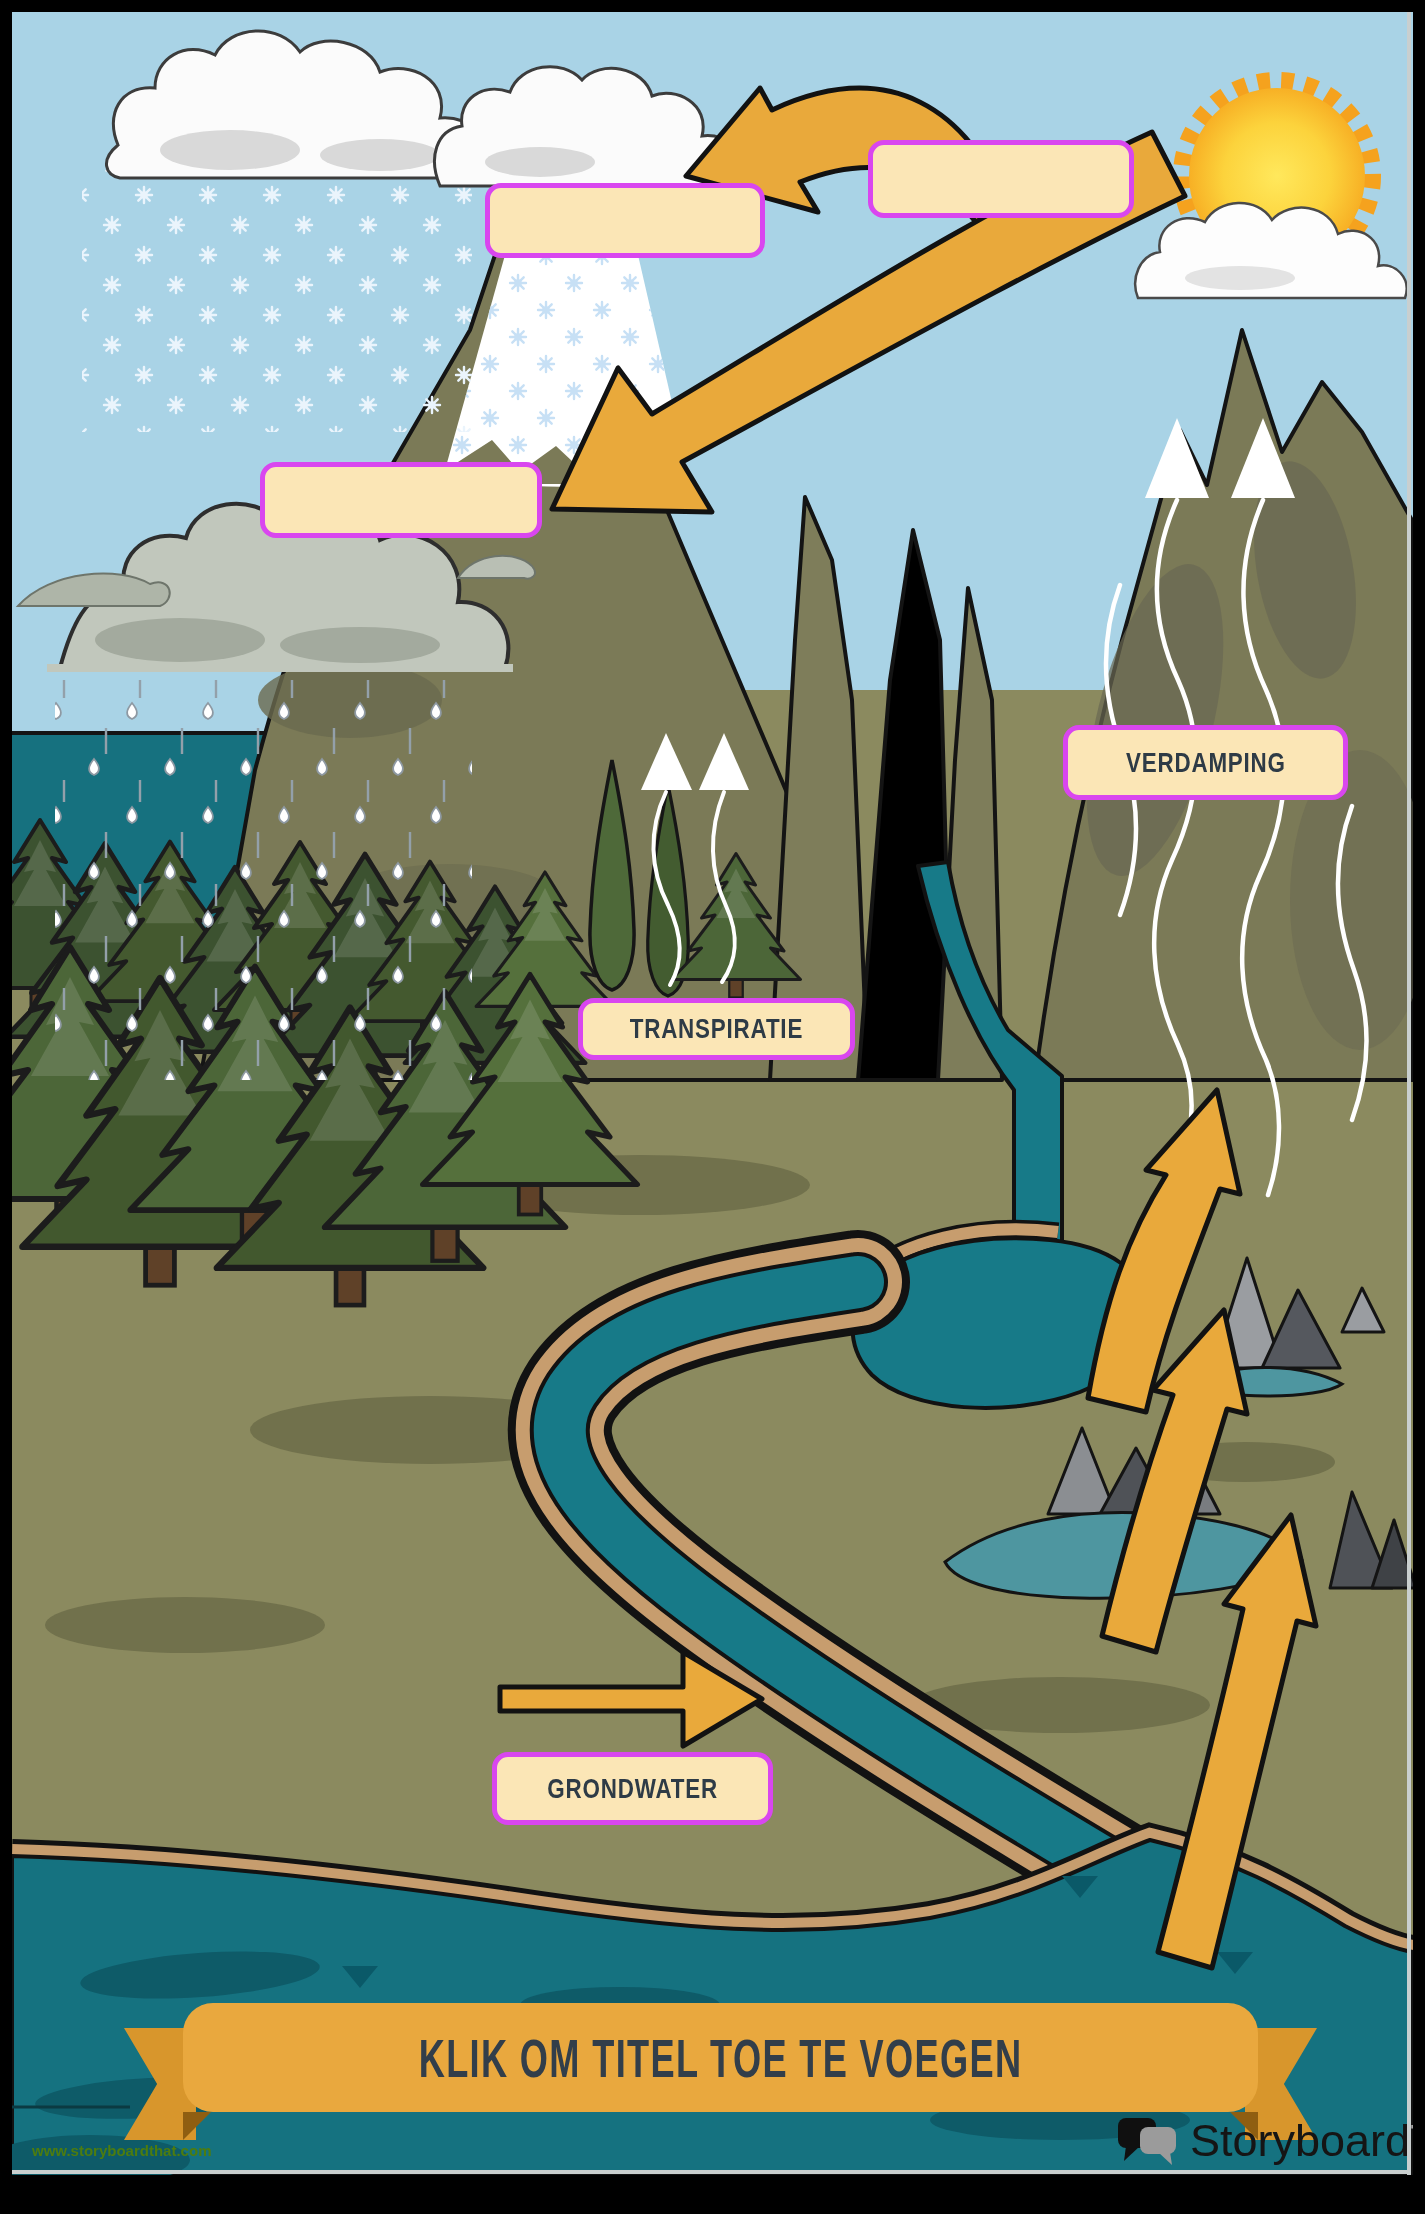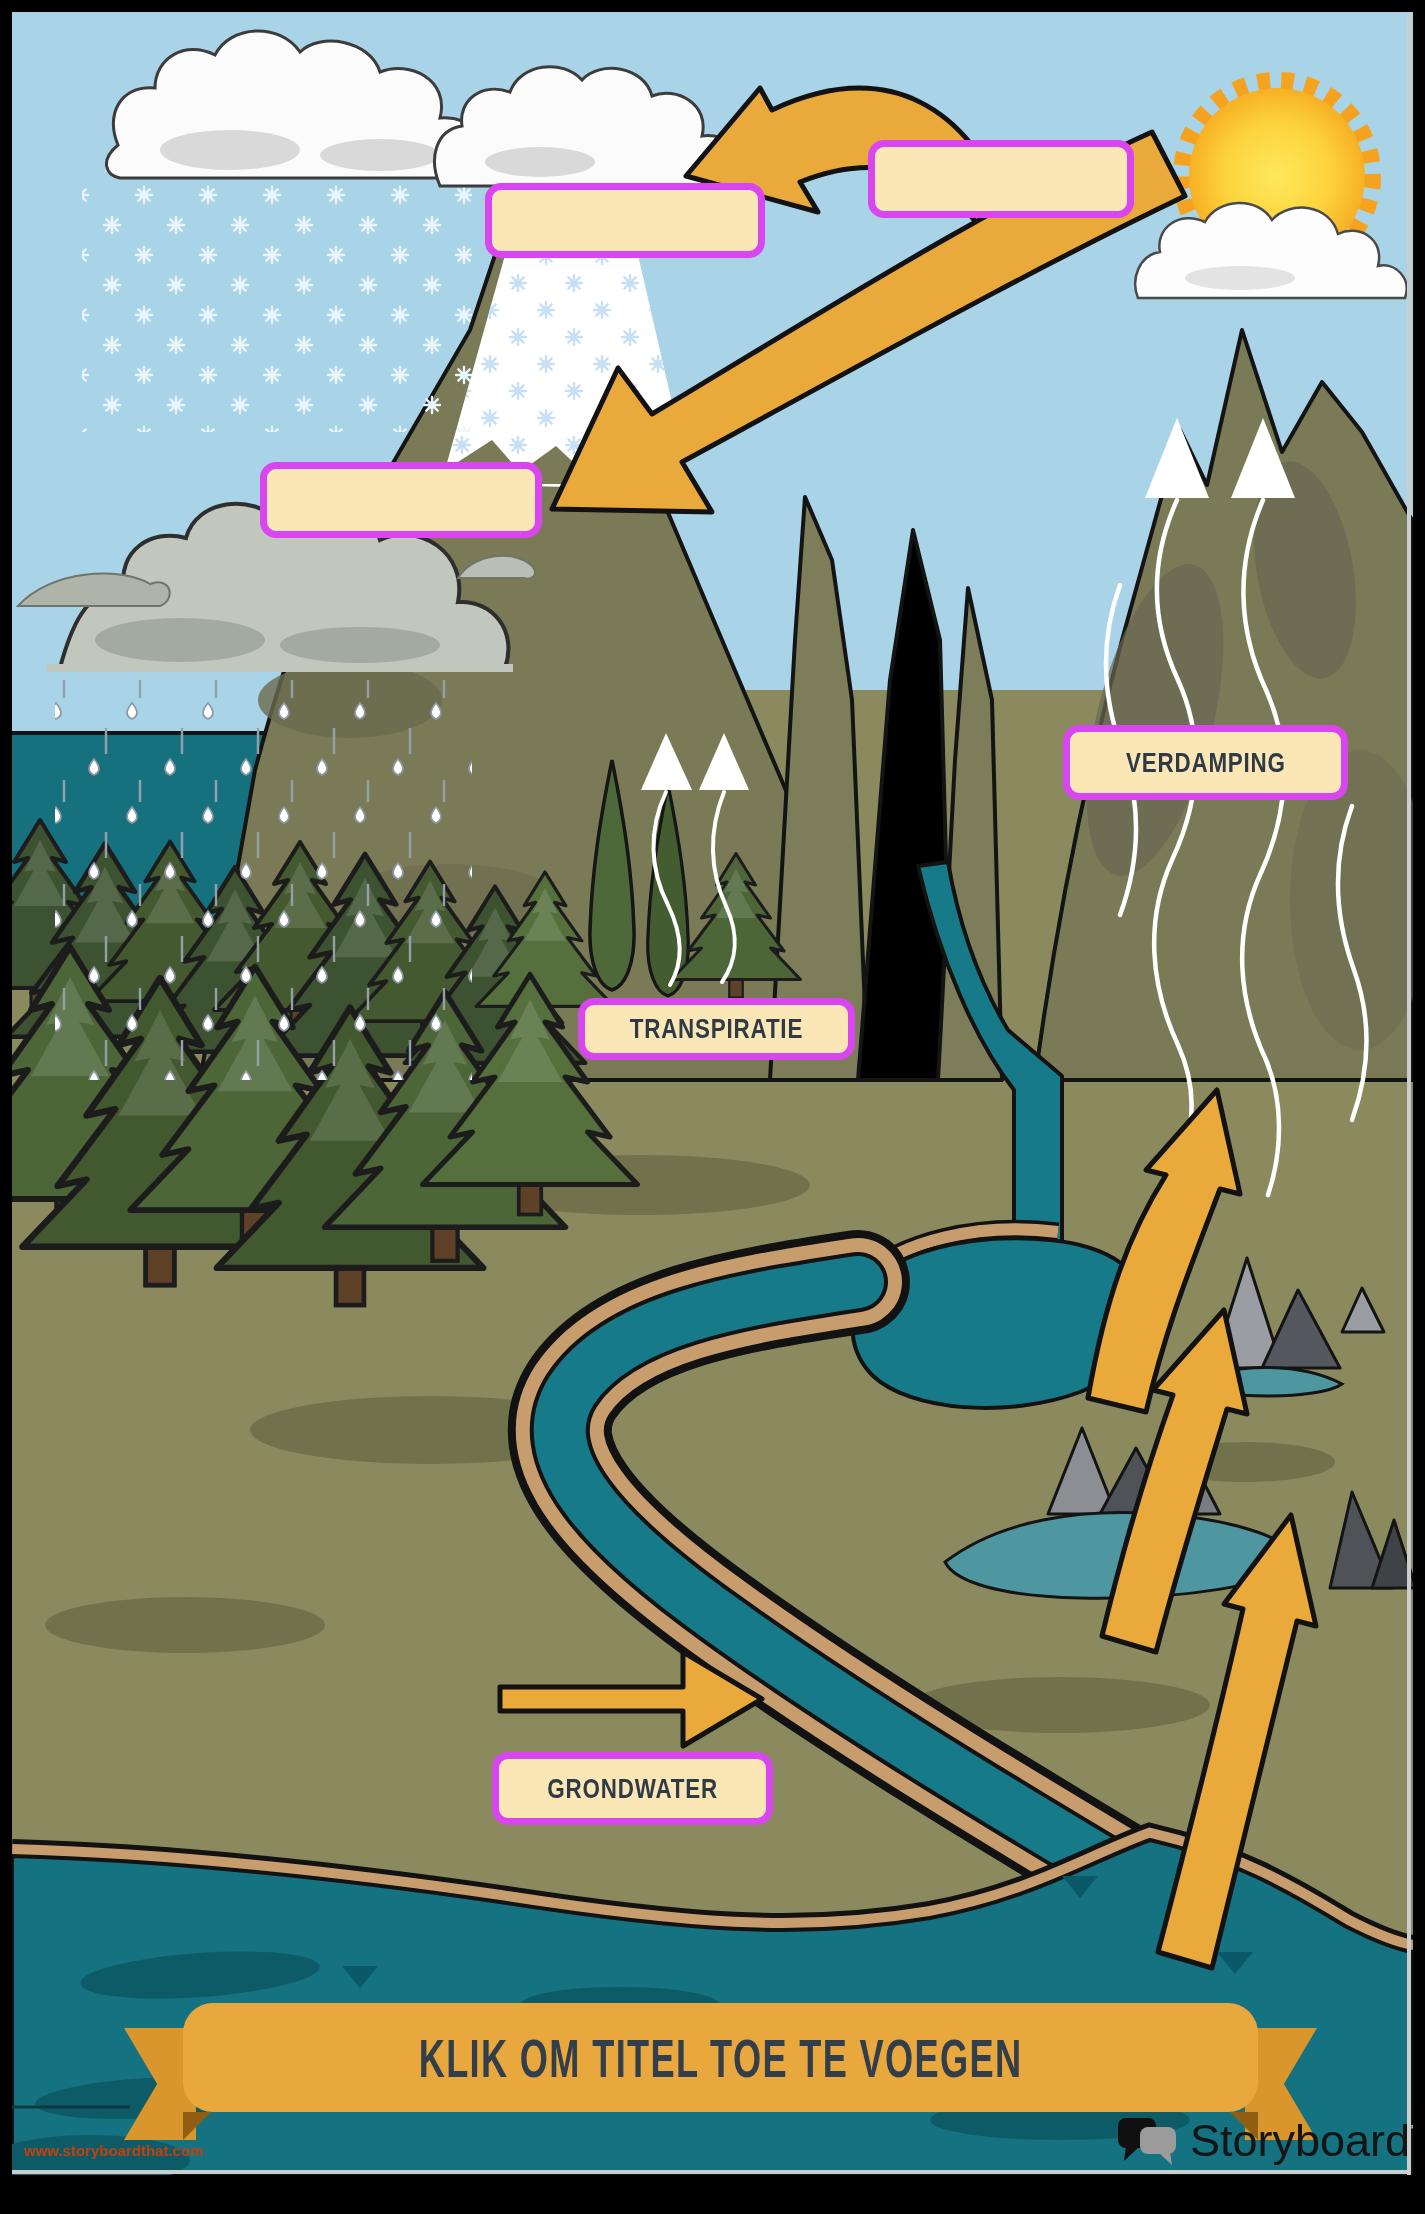--- a/index.html
+++ b/index.html
@@ -1,40 +1,40 @@
 <!DOCTYPE html>
 <html><head>
 <meta charset="utf-8">
 <style>
   html,body{margin:0;padding:0;background:#222;}
   .stage{position:relative;width:1425px;height:2214px;background:#000;overflow:hidden;
          font-family:"Liberation Sans", sans-serif;}
   .scene{position:absolute;left:0;top:0;}
   
-  .label-box{position:absolute;background:#FBE6B6;border:7px solid #d946ef;border-radius:16px;
+  .label-box{position:absolute;background:#FBE6B6;border:5px solid #d946ef;border-radius:16px;
              display:flex;align-items:center;justify-content:center;box-sizing:border-box;}
   .label-box .t{font-weight:bold;font-size:28px;color:#2E3B46;transform:scaleX(.8);
                 letter-spacing:1px;white-space:nowrap;}
   
   .flap{position:absolute;top:2028px;width:72px;height:112px;background:#D8962C;}
   .flap.left{left:124px;clip-path:polygon(0 0,100% 0,100% 100%,0 100%,46% 50%);}
   .flap.right{left:1245px;clip-path:polygon(0 0,100% 0,54% 50%,100% 100%,0 100%);}
   .fold{position:absolute;top:2112px;width:28px;height:28px;background:#8F5E11;}
   .fold.left{left:183px;clip-path:polygon(0 0,100% 0,0 100%);}
   .fold.right{left:1230px;clip-path:polygon(0 0,100% 0,100% 100%);}
   .banner-main{position:absolute;left:183px;top:2003px;width:1075px;height:109px;background:#E9A83E;
                display:flex;align-items:center;justify-content:center;border-radius:30px;}
   .banner-main .t{font-weight:bold;font-size:54px;color:#323E4A;transform:scaleX(.67);
                   letter-spacing:2px;white-space:nowrap;}
   
   .logo{position:absolute;left:1116px;top:2112px;height:58px;display:flex;align-items:center;}
   .logo .word{font-weight:normal;font-size:45px;letter-spacing:0;}
   .logo .w1{color:#151515;}
   .logo .w2{color:#A2A2A2;}
-  .watermark{position:absolute;left:24px;top:2142px;font-weight:bold;font-size:15px;color:#c2410c;}
+  .watermark{position:absolute;left:32px;top:2142px;font-weight:bold;font-size:15px;color:#4d7c0f;}
   
   .frame{position:absolute;background:#000;}
   .frame.top{left:0;top:0;width:1425px;height:12px;}
   .frame.left{left:0;top:0;width:12px;height:2214px;}
   .frame.right{left:1413px;top:0;width:12px;height:2214px;}
   .frame.bottom{left:0;top:2175px;width:1425px;height:39px;}
   .edgeline.r{position:absolute;left:1407px;top:12px;width:4px;height:2163px;background:#C9CFCF;}
   .edgeline.b{position:absolute;left:12px;top:2170px;width:1399px;height:4px;background:#C9CFCF;}
 </style>
 </head>

